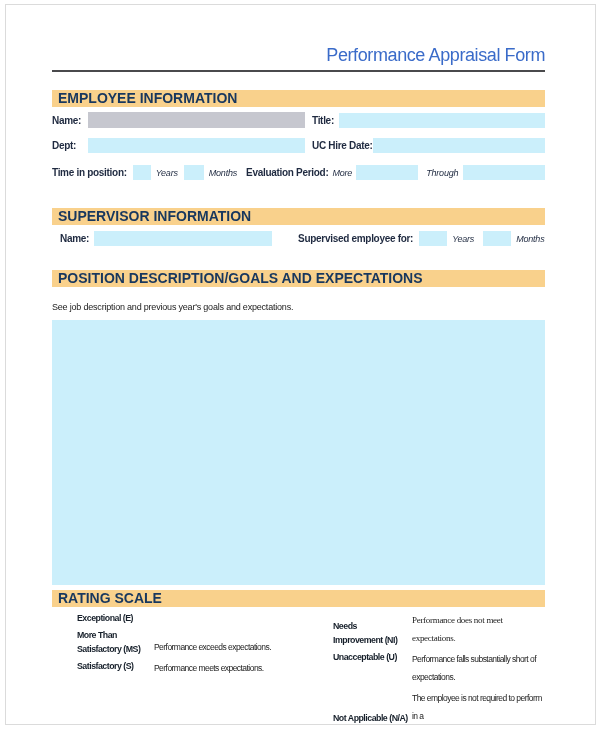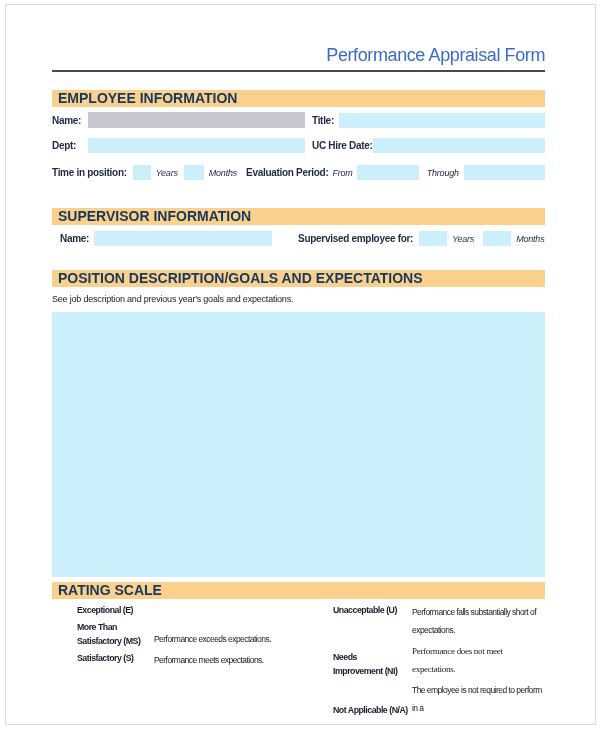--- a/index.html
+++ b/index.html
@@ -52,21 +52,21 @@
   .input{background:var(--field_blue,#CBEFFB);height:15px;}
   .input.gray{background:var(--field_gray,#C6C7CF);height:16px;}
   .grow{flex:1;}
   .r1{margin-top:5px;}
   .r2{margin-top:10px;}
   .r3{margin-top:12px;}
   .rs{margin-top:6px;}
 
   
   .note{
-    margin-top:7px;font-size:9px;letter-spacing:-0.2px;color:#222;
+    margin-top:15px;font-size:9px;letter-spacing:-0.2px;color:#222;
   }
   .bigbox{
     margin-top:8px;height:265px;background:var(--field_blue,#CBEFFB);
   }
 
   
   .rating{display:flex;margin-top:4px;}
   .rcol-l{flex:0 0 253px;}
   .rcol-r{flex:1;padding-left:3px;}
   .rentry{display:flex;margin-bottom:3px;}
@@ -119,21 +119,21 @@
     </div>
   </div>
 
   <div class="row r3">
     <span class="label">Time in position:</span>
     <span class="input" style="width:18px;margin-left:6px;"></span>
     <span class="ital" style="margin-left:5px;">Years</span>
     <span class="input" style="width:20px;margin-left:6px;"></span>
     <span class="ital" style="margin-left:5px;">Months</span>
     <span class="label" style="margin-left:9px;">Evaluation Period:</span>
-    <span class="ital" style="margin-left:4px;">From</span>
+    <span class="ital" style="margin-left:4px;">More</span>
     <span class="input" style="width:62px;margin-left:4px;"></span>
     <span class="ital" style="margin-left:8px;">Through</span>
     <span class="input grow" style="margin-left:5px;"></span>
   </div>
 
   <div class="bar bar-supervisor">SUPERVISOR INFORMATION</div>
 
   <div class="row rs">
     <span class="label" style="margin-left:8px;">Name:</span>
     <span class="input" style="width:178px;margin-left:5px;"></span>
@@ -158,27 +158,27 @@
       <div class="rentry align-end">
         <span class="rterm">More Than Satisfactory (MS)</span>
         <span class="rdesc">Performance exceeds expectations.</span>
       </div>
       <div class="rentry">
         <span class="rterm">Satisfactory (S)</span>
         <span class="rdesc">Performance meets expectations.</span>
       </div>
     </div>
     <div class="rcol-r">
+      <div class="rentry align-end">
+        <span class="rterm">Needs Improvement (NI)</span>
+        <span class="rdesc serif">Performance does not meet expectations.</span>
+      </div>
       <div class="rentry">
         <span class="rterm">Unacceptable (U)</span>
         <span class="rdesc">Performance falls substantially short of expectations.</span>
-      </div>
-      <div class="rentry align-end">
-        <span class="rterm">Needs Improvement (NI)</span>
-        <span class="rdesc serif">Performance does not meet expectations.</span>
       </div>
       <div class="rentry align-end">
         <span class="rterm">Not Applicable (N/A)</span>
         <span class="rdesc">The employee is not required to perform in a</span>
       </div>
     </div>
   </div>
 
 </div>
 

